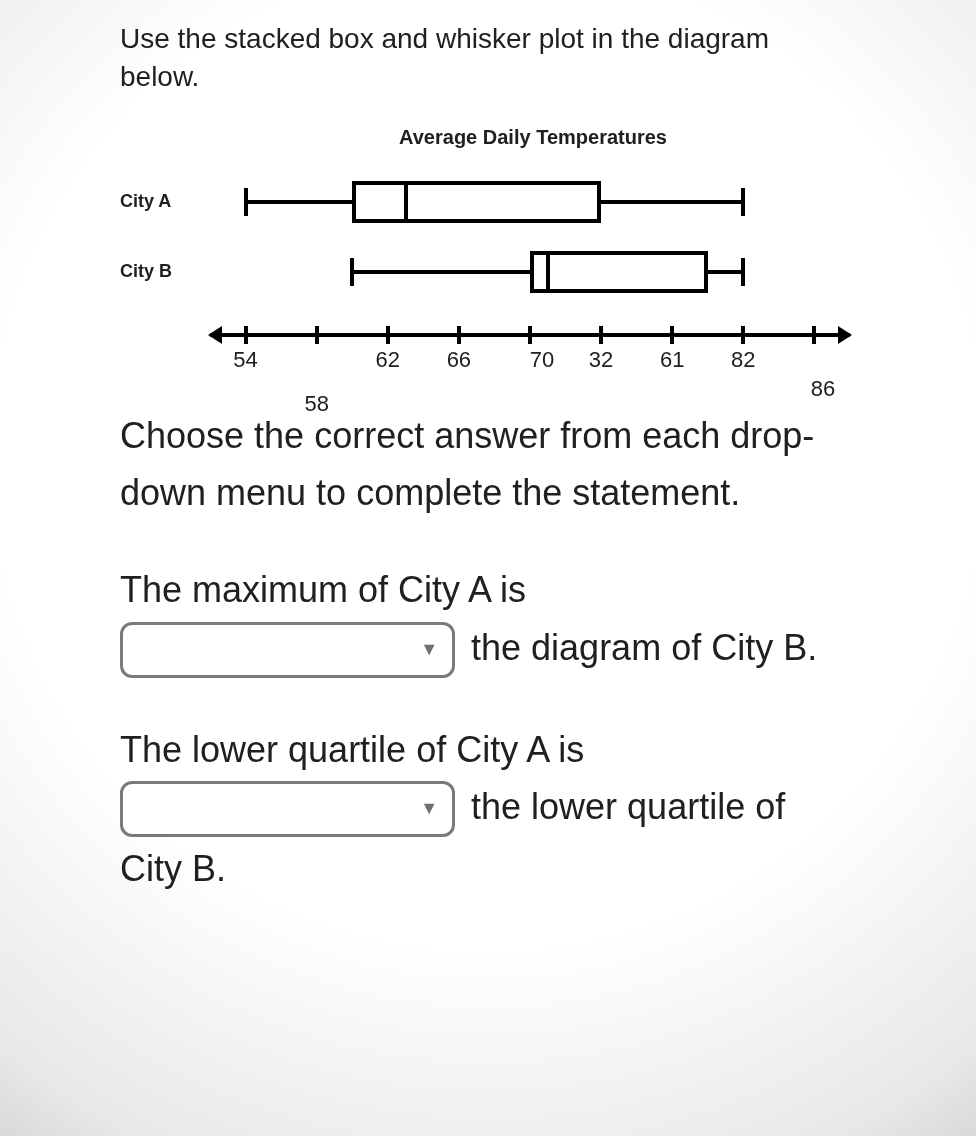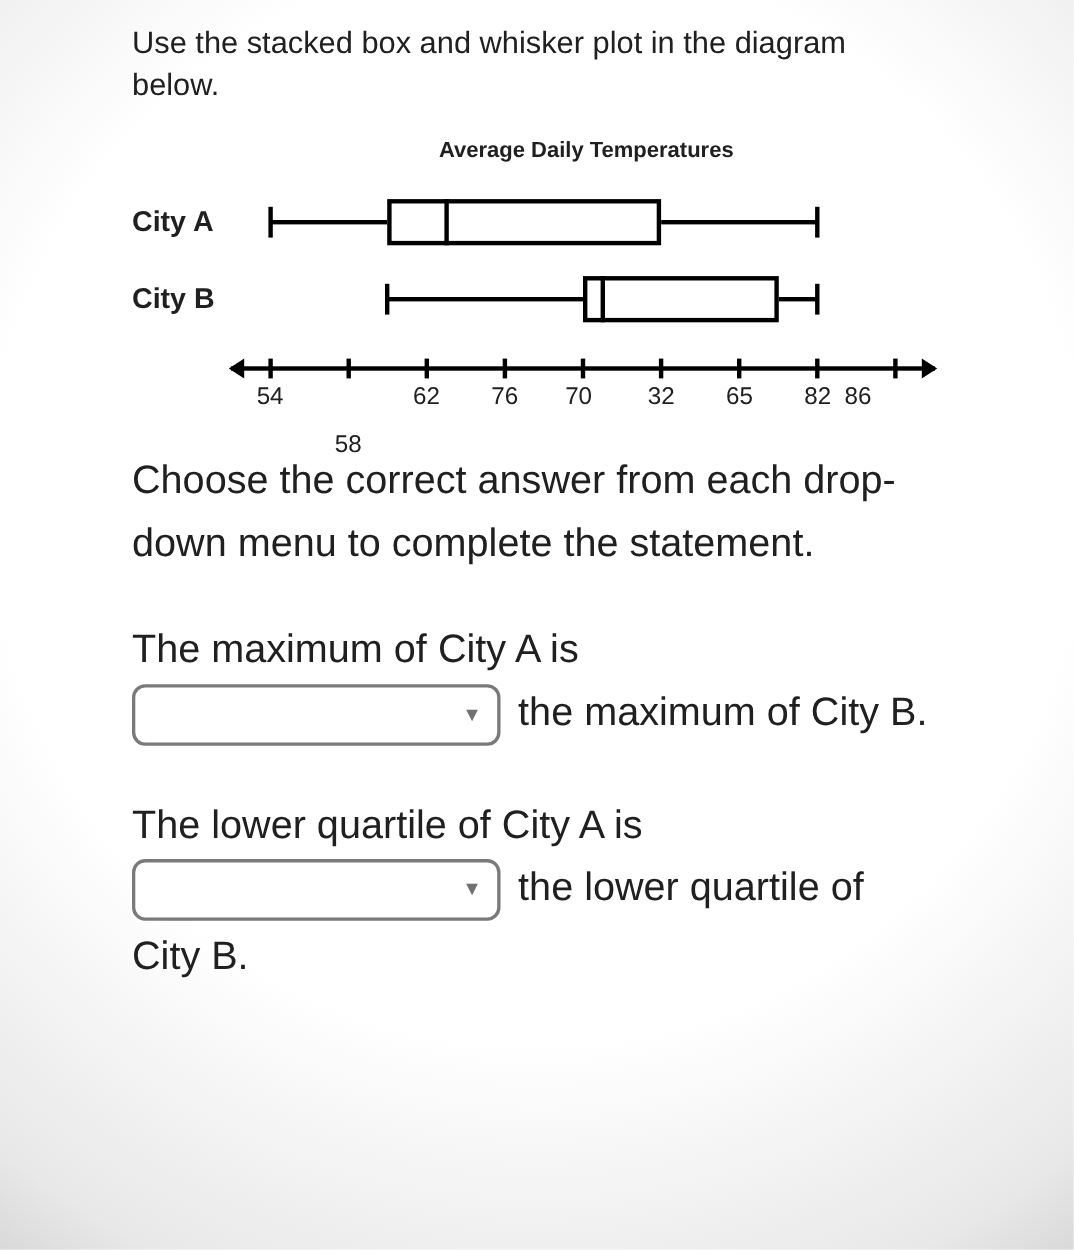--- a/index.html
+++ b/index.html
@@ -29,21 +29,21 @@
     display: flex;
     align-items: flex-start;
   }
   .y-labels {
     width: 90px;
     display: flex;
     flex-direction: column;
   }
   .y-label {
     font-weight: bold;
-    font-size: 26px;
+    font-size: 18px;
     height: 70px;
     display: flex;
     align-items: center;
   }
   .plot-area {
     position: relative;
     width: 640px;
     height: 200px;
   }
   .row {
@@ -177,45 +177,45 @@
         <div class="axis-line"></div>
         <div class="axis-arrow-left"></div>
         <div class="axis-arrow-right"></div>
       <div class="tick" style="left: 33.5556px;"></div>
           <div class="tick-label" style="left: 35.5556px;">54</div>
           <div class="tick" style="left: 104.667px;"></div>
           <div class="tick-label" style="left: 106.667px; margin-top: 44px;">58</div>
           <div class="tick" style="left: 175.778px;"></div>
           <div class="tick-label" style="left: 177.778px;">62</div>
           <div class="tick" style="left: 246.889px;"></div>
-          <div class="tick-label" style="left: 248.889px;">76</div>
+          <div class="tick-label" style="left: 248.889px;">66</div>
           <div class="tick" style="left: 318px;"></div>
-          <div class="tick-label" style="left: 316px;">70</div>
+          <div class="tick-label" style="left: 332px;">70</div>
           <div class="tick" style="left: 389.111px;"></div>
           <div class="tick-label" style="left: 391.111px;">32</div>
           <div class="tick" style="left: 460.222px;"></div>
-          <div class="tick-label" style="left: 462.222px;">65</div>
+          <div class="tick-label" style="left: 462.222px;">61</div>
           <div class="tick" style="left: 531.333px;"></div>
           <div class="tick-label" style="left: 533.333px;">82</div>
           <div class="tick" style="left: 602.444px;"></div>
-          <div class="tick-label" style="left: 570px;">86</div>
+          <div class="tick-label" style="left: 613px; margin-top: 29px;">86</div>
         </div>
     </div>
   </div>
 </div>
 
 <div class="statement-block">Choose the correct answer from each drop-down menu to complete the statement.</div>
 
 <div class="sentence">
   <span>The maximum of City A is </span><br>
   <span class="dropdown">
     <span></span>
     <span class="caret">▼</span>
   </span>
-  <span>the maximum of City B.</span>
+  <span>the diagram of City B.</span>
 </div>
 
 <div class="sentence">
   <span>The lower quartile of City A is </span><br>
   <span class="dropdown">
     <span></span>
     <span class="caret">▼</span>
   </span>
   <span>the lower quartile of City B.</span>
 </div>

